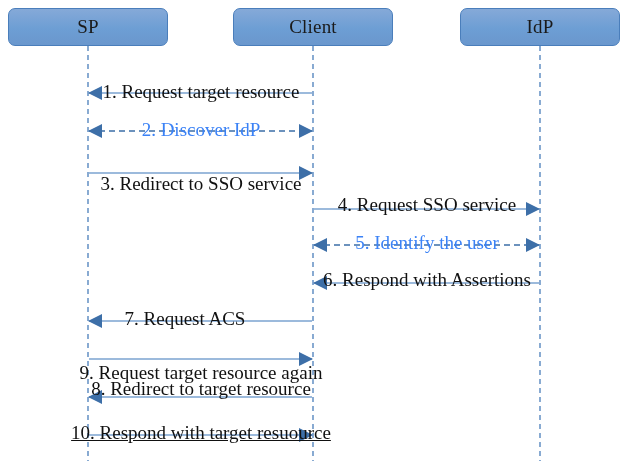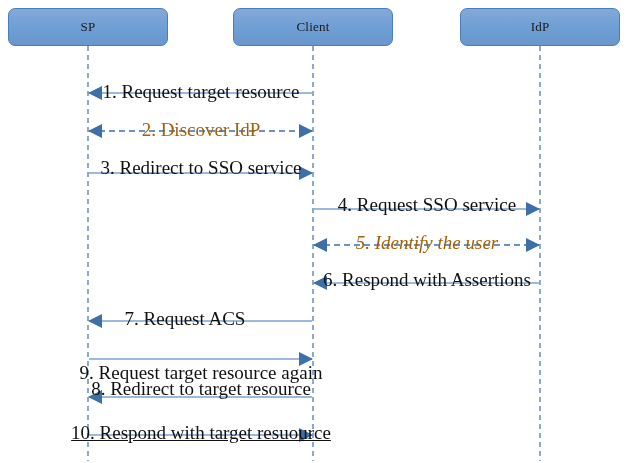--- a/index.html
+++ b/index.html
@@ -27,34 +27,34 @@
     box-sizing: border-box;
     height: 38px;
     border: 1px solid #4a7ebb;
     border-radius: 7px;
     background: linear-gradient(180deg, #85a9d8 0%, #6d9ed4 55%, #6a97cd 100%);
     display: flex;
     align-items: center;
     justify-content: center;
   }
   .actor-label {
-    font-size: 13px;
+    font-size: 19px;
     color: #1a1a1a;
     letter-spacing: 0.2px;
   }
   .msg-label {
     position: absolute;
     font-size: 19px;
     color: #111111;
     white-space: nowrap;
     transform: translateX(-50%);
     line-height: 1;
   }
   .msg-label.red {
-    color: #a16207;
+    color: #3b82f6;
   }
 </style>
 </head>
 <body>
 
 <div id="diagram">
 
   <svg id="svg-layer" viewBox="0 0 628 463" xmlns="http://www.w3.org/2000/svg">
     <g id="lifelines-group">
         <line x1="88" y1="46" x2="88" y2="461" stroke="#4a7ebb" stroke-width="1.3" stroke-dasharray="5,4"></line>
@@ -114,23 +114,23 @@
       <div class="actor-box" style="left: 233px; top: 8px; width: 160px;">
         <span class="actor-label">Client</span>
       </div>
       <div class="actor-box" style="left: 460px; top: 8px; width: 160px; text-align: right;">
         <span class="actor-label">IdP</span>
       </div>
     </div>
   <div id="labels-layer">
       <div class="msg-label" style="left: 201px; top: 82px;">1. Request target resource</div>
       <div class="msg-label red" style="left: 201px; top: 120px;">2. Discover IdP</div>
-      <div class="msg-label" style="left: 201px; top: 158px;">3. Redirect to SSO service</div>
+      <div class="msg-label" style="left: 201px; top: 174px;">3. Redirect to SSO service</div>
       <div class="msg-label" style="left: 427px; top: 195px;">4. Request SSO service</div>
-      <div class="msg-label red" style="left: 427px; top: 233px; font-style: italic;">5. Identify the user</div>
+      <div class="msg-label red" style="left: 427px; top: 233px;">5. Identify the user</div>
       <div class="msg-label" style="left: 427px; top: 270px;">6. Respond with Assertions</div>
       <div class="msg-label" style="left: 185px; top: 309px;">7. Request ACS</div>
       <div class="msg-label" style="left: 201px; top: 347px; margin-top: 32px;">8. Redirect to target resource</div>
       <div class="msg-label" style="left: 201px; top: 363px;">9. Request target resource again</div>
       <div class="msg-label" style="left: 201px; top: 423px; text-decoration: underline;">10. Respond with target resuource</div>
     </div>
 
 </div>
 
 </body></html>

